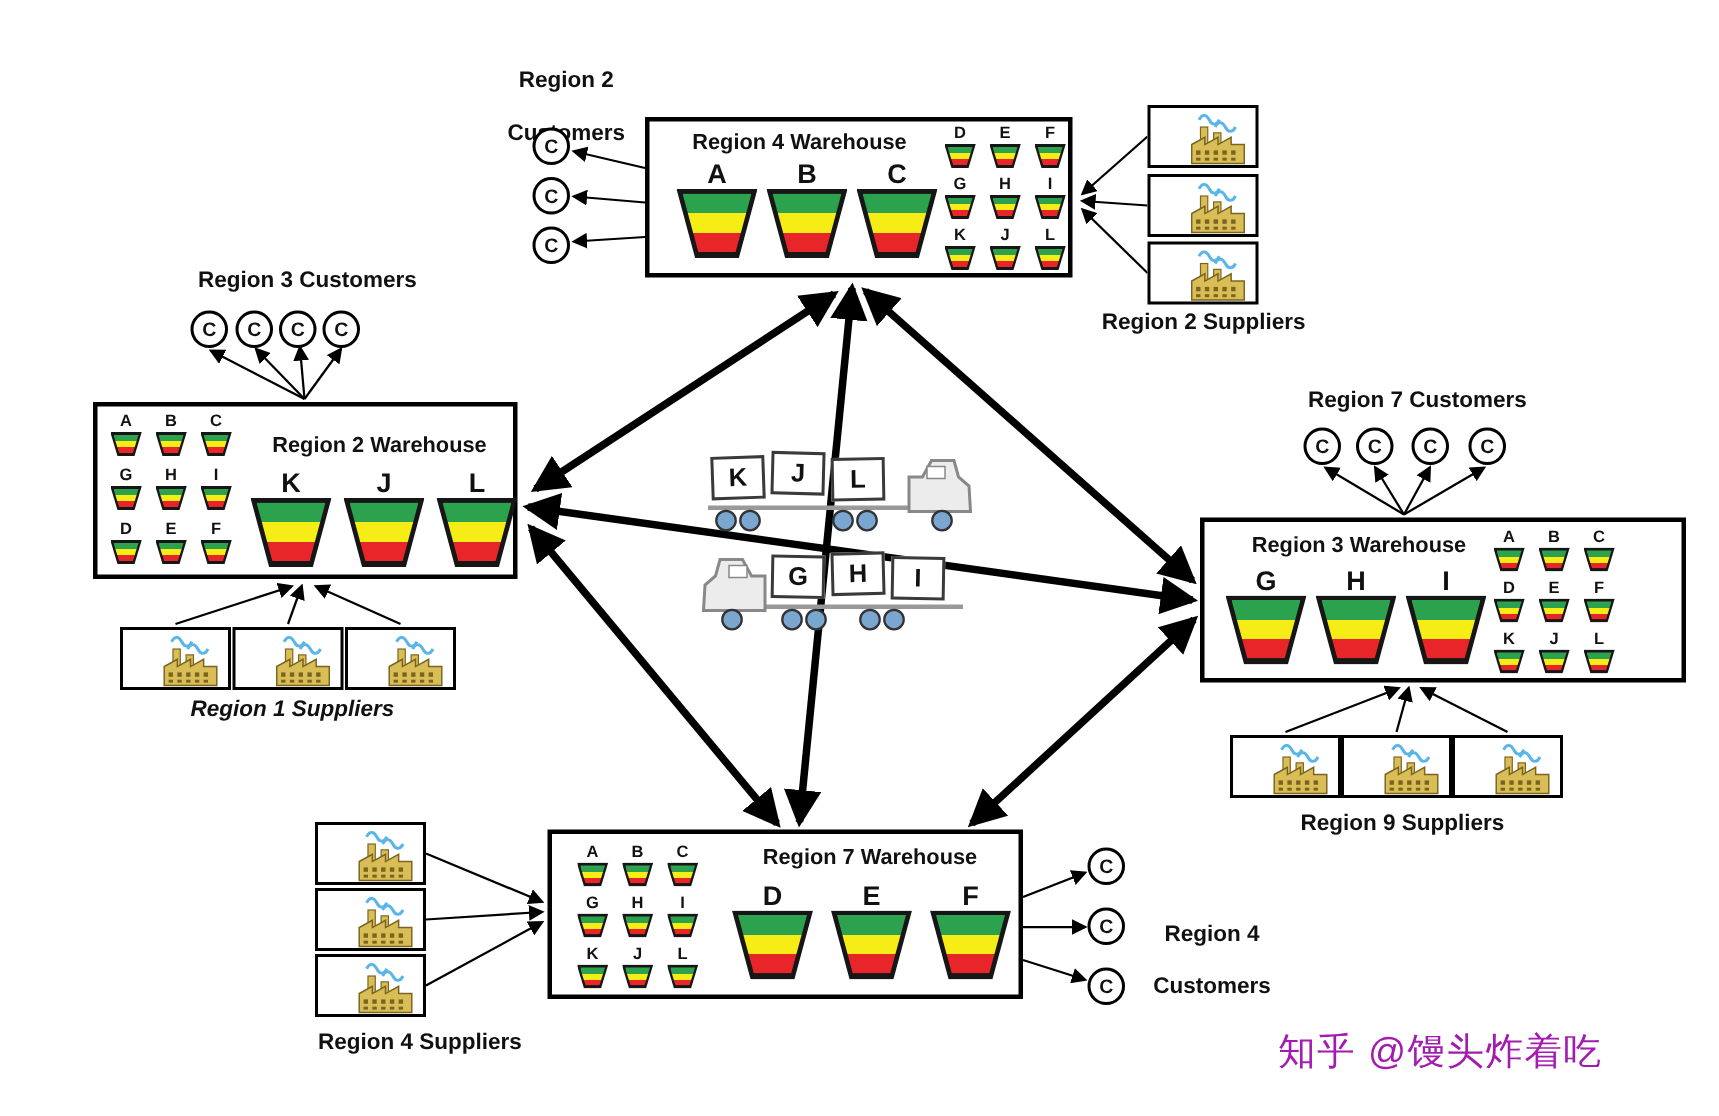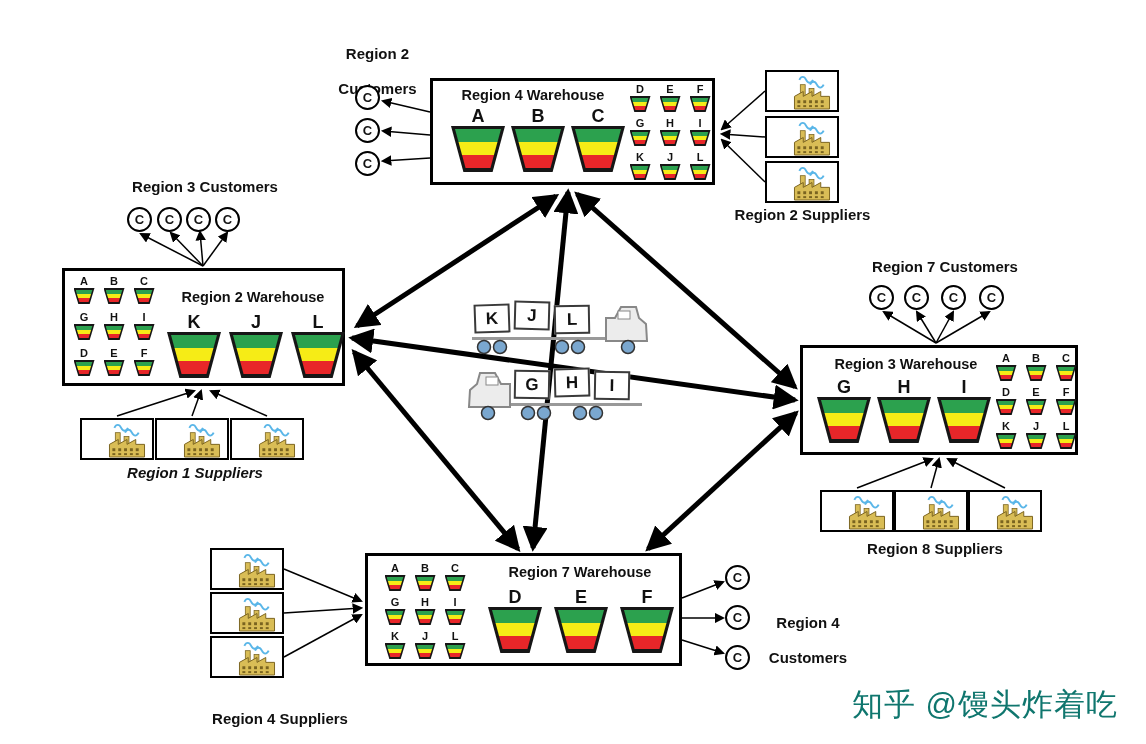--- a/index.html
+++ b/index.html
@@ -24,21 +24,21 @@
   .cust{position:absolute;width:25px;height:25px;border:2.5px solid #000;border-radius:50%;background:#fff;
     box-sizing:border-box;display:flex;align-items:center;justify-content:center;font-weight:bold;font-size:13px;z-index:2;color:#111;}
   .sup{position:absolute;width:74px;height:42px;background:#fff;border:2px solid #000;box-sizing:border-box;z-index:1;}
   .sup svg{position:absolute;right:1px;top:1px;width:48px;height:37px;}
   .biglabel{position:absolute;font-weight:bold;font-size:15px;text-align:center;z-index:1;color:#111;}
   .biglabel div{line-height:18px;margin-top:17px;}
   .truck{position:absolute;z-index:2;}
   .truck svg{position:absolute;left:0;top:0;}
   .cargo{position:absolute;width:36px;height:29px;background:#fff;border:2.5px solid #3a3a3a;box-sizing:border-box;
     display:flex;align-items:center;justify-content:center;font-weight:bold;font-size:17px;color:#111;}
-  .watermark{position:absolute;left:852px;top:684px;font-size:31px;color:#0f766e;z-index:3;letter-spacing:1px;}
+  .watermark{position:absolute;left:852px;top:684px;font-size:25px;color:#a21caf;z-index:3;letter-spacing:1px;}
 </style>
 </head>
 <body>
 
 <div id="canvas">
 
   <svg id="wires" width="1146" height="744">
     <defs>
       <marker id="ah-big" viewBox="0 0 10 10" refX="8.5" refY="5" markerWidth="5" markerHeight="5" orient="auto-start-reverse">
         <path d="M0,0 L10,5 L0,10 z" fill="#000"></path>
@@ -312,21 +312,21 @@
       </svg>
     </div>
   <div class="biglabel" style="left:95px;top:464px;width:200px;font-style:italic;">Region 1 Suppliers</div>
 
   <div class="biglabel" style="left:845px;top:258px;width:200px;">Region 7 Customers</div>
   <div class="cust" style="left:869px;top:285px;">C</div>
   <div class="cust" style="left:904px;top:285px;">C</div>
   <div class="cust" style="left:941px;top:285px;">C</div>
   <div class="cust" style="left:979px;top:285px;">C</div>
 
-  <div class="wh" style="left:800px;top:345px;width:278px;height:110px;">
+  <div class="wh" style="left:800px;top:345px;width:324px;height:110px;">
     <div class="wt" style="left:8px;top:8px;width:190px;">Region 3 Warehouse</div>
     <div class="lc" style="left:14px;top:30px;">
         <span class="ll">G</span>
         <span class="bin l">
           <i></i>
         </span>
       </div>
     <div class="lc" style="left:74px;top:30px;">
         <span class="ll">H</span>
         <span class="bin l">
@@ -403,38 +403,38 @@
   <div class="sup" style="left:894px;top:490px;">
       <svg>
         <use href="#factory"></use>
       </svg>
     </div>
   <div class="sup" style="left:968px;top:490px;">
       <svg>
         <use href="#factory"></use>
       </svg>
     </div>
-  <div class="biglabel" style="left:845px;top:540px;width:180px;">Region 8 Suppliers</div>
+  <div class="biglabel" style="left:845px;top:540px;width:180px;">Region 9 Suppliers</div>
 
   <div class="sup" style="left:210px;top:548px;">
       <svg>
         <use href="#factory"></use>
       </svg>
     </div>
   <div class="sup" style="left:210px;top:592px;">
       <svg>
         <use href="#factory"></use>
       </svg>
     </div>
   <div class="sup" style="left:210px;top:636px;">
       <svg>
         <use href="#factory"></use>
       </svg>
     </div>
-  <div class="biglabel" style="left:190px;top:686px;width:180px;margin-top:24px;">Region 4 Suppliers</div>
+  <div class="biglabel" style="left:190px;top:686px;width:180px;">Region 4 Suppliers</div>
 
   <div class="wh" style="left:365px;top:553px;width:317px;height:113px;">
     <div class="wt" style="left:112px;top:8px;width:200px;">Region 7 Warehouse</div>
     <div class="sc" style="left:16px;top:6px;">
         <span class="sl">A</span>
         <span class="bin s">
           <i></i>
         </span>
       </div>
     <div class="sc" style="left:46px;top:6px;">

